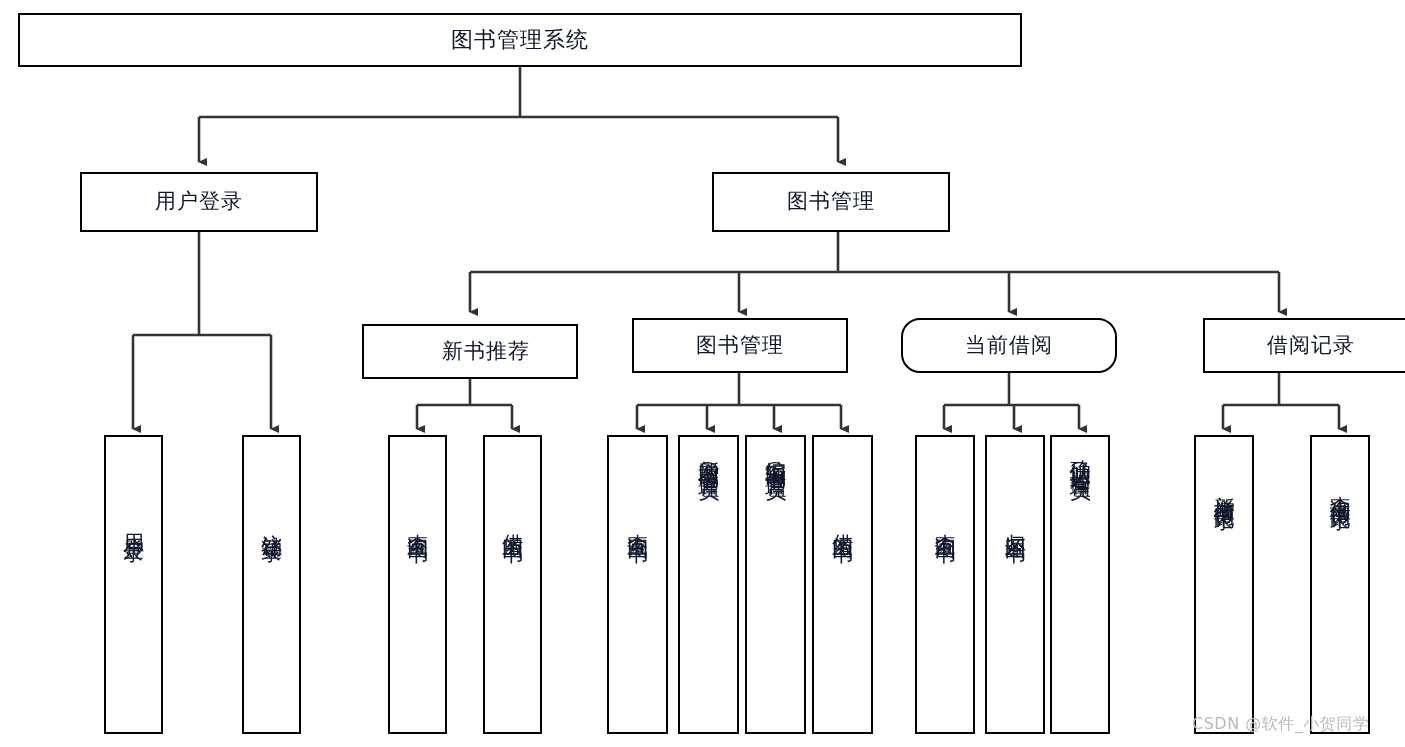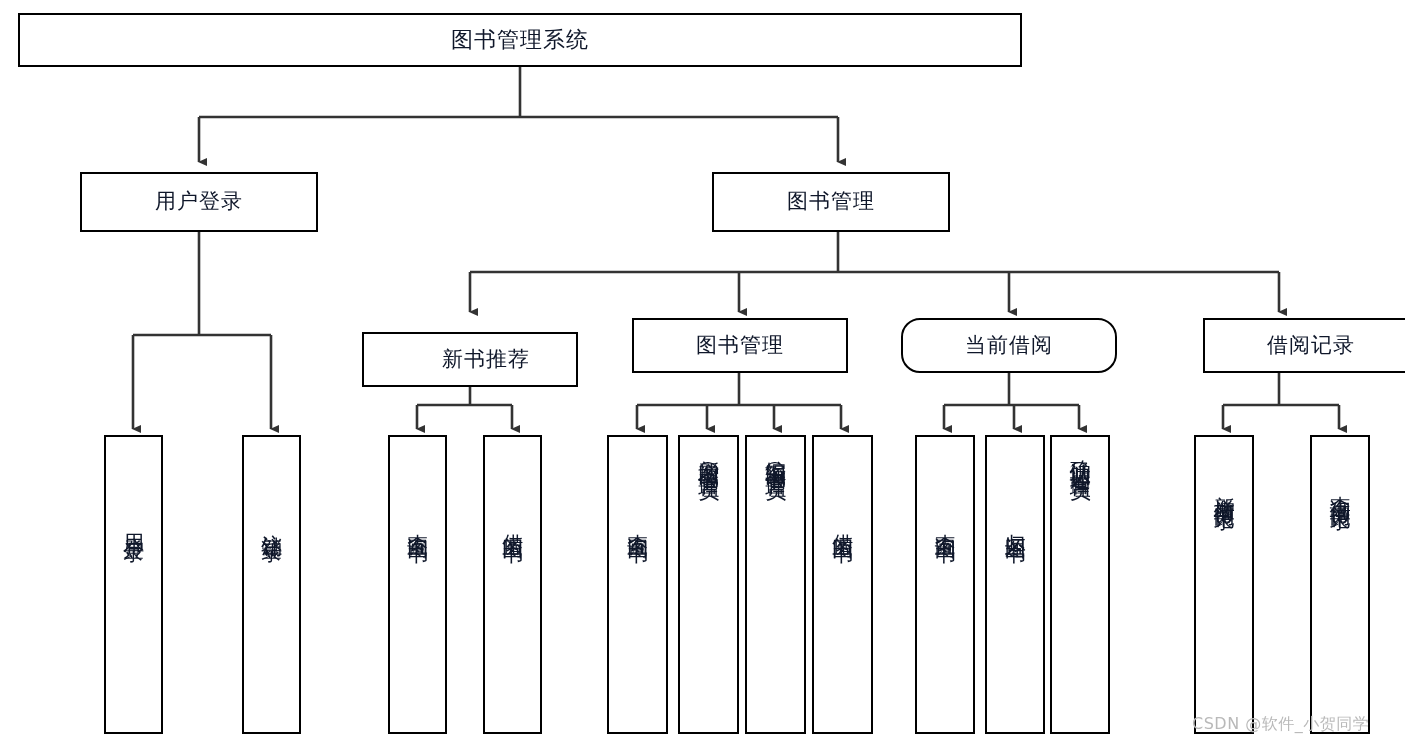--- a/index.html
+++ b/index.html
@@ -122,21 +122,21 @@
       <path d="M1223,405 L1223,429" marker-end="url(#arrowhead)"></path>
       <path d="M1339,405 L1339,429" marker-end="url(#arrowhead)"></path>
     </g>
   </svg>
 
   <div class="node horiz root" style="left:18px; top:13px; width:1004px; height:54px;">图书管理系统</div>
 
   <div class="node horiz" style="left:80px; top:172px; width:238px; height:60px;">用户登录</div>
   <div class="node horiz" style="left:712px; top:172px; width:238px; height:60px;">图书管理</div>
 
-  <div class="node horiz" style="left:362px; top:332px; width:216px; height:55px;padding-left:32px;">新书推荐</div>
+  <div class="node horiz" style="left:362px; top:324px; width:216px; height:55px;padding-left:32px;">新书推荐</div>
   <div class="node horiz" style="left:632px; top:318px; width:216px; height:55px;">图书管理</div>
   <div class="node horiz" style="left:901px; top:318px; width:216px; height:55px;border-radius:19px;">当前借阅</div>
   <div class="node horiz" style="left:1203px; top:318px; width:216px; height:55px;">借阅记录</div>
 
   <div class="node vert" style="left:104px; top:435px; width:59px; height:299px; padding-top:80px;">
     <span class="vlabel">用户登录</span>
   </div>
   <div class="node vert" style="left:242px; top:435px; width:59px; height:299px; padding-top:80px;">
     <span class="vlabel">注销登录</span>
   </div>

